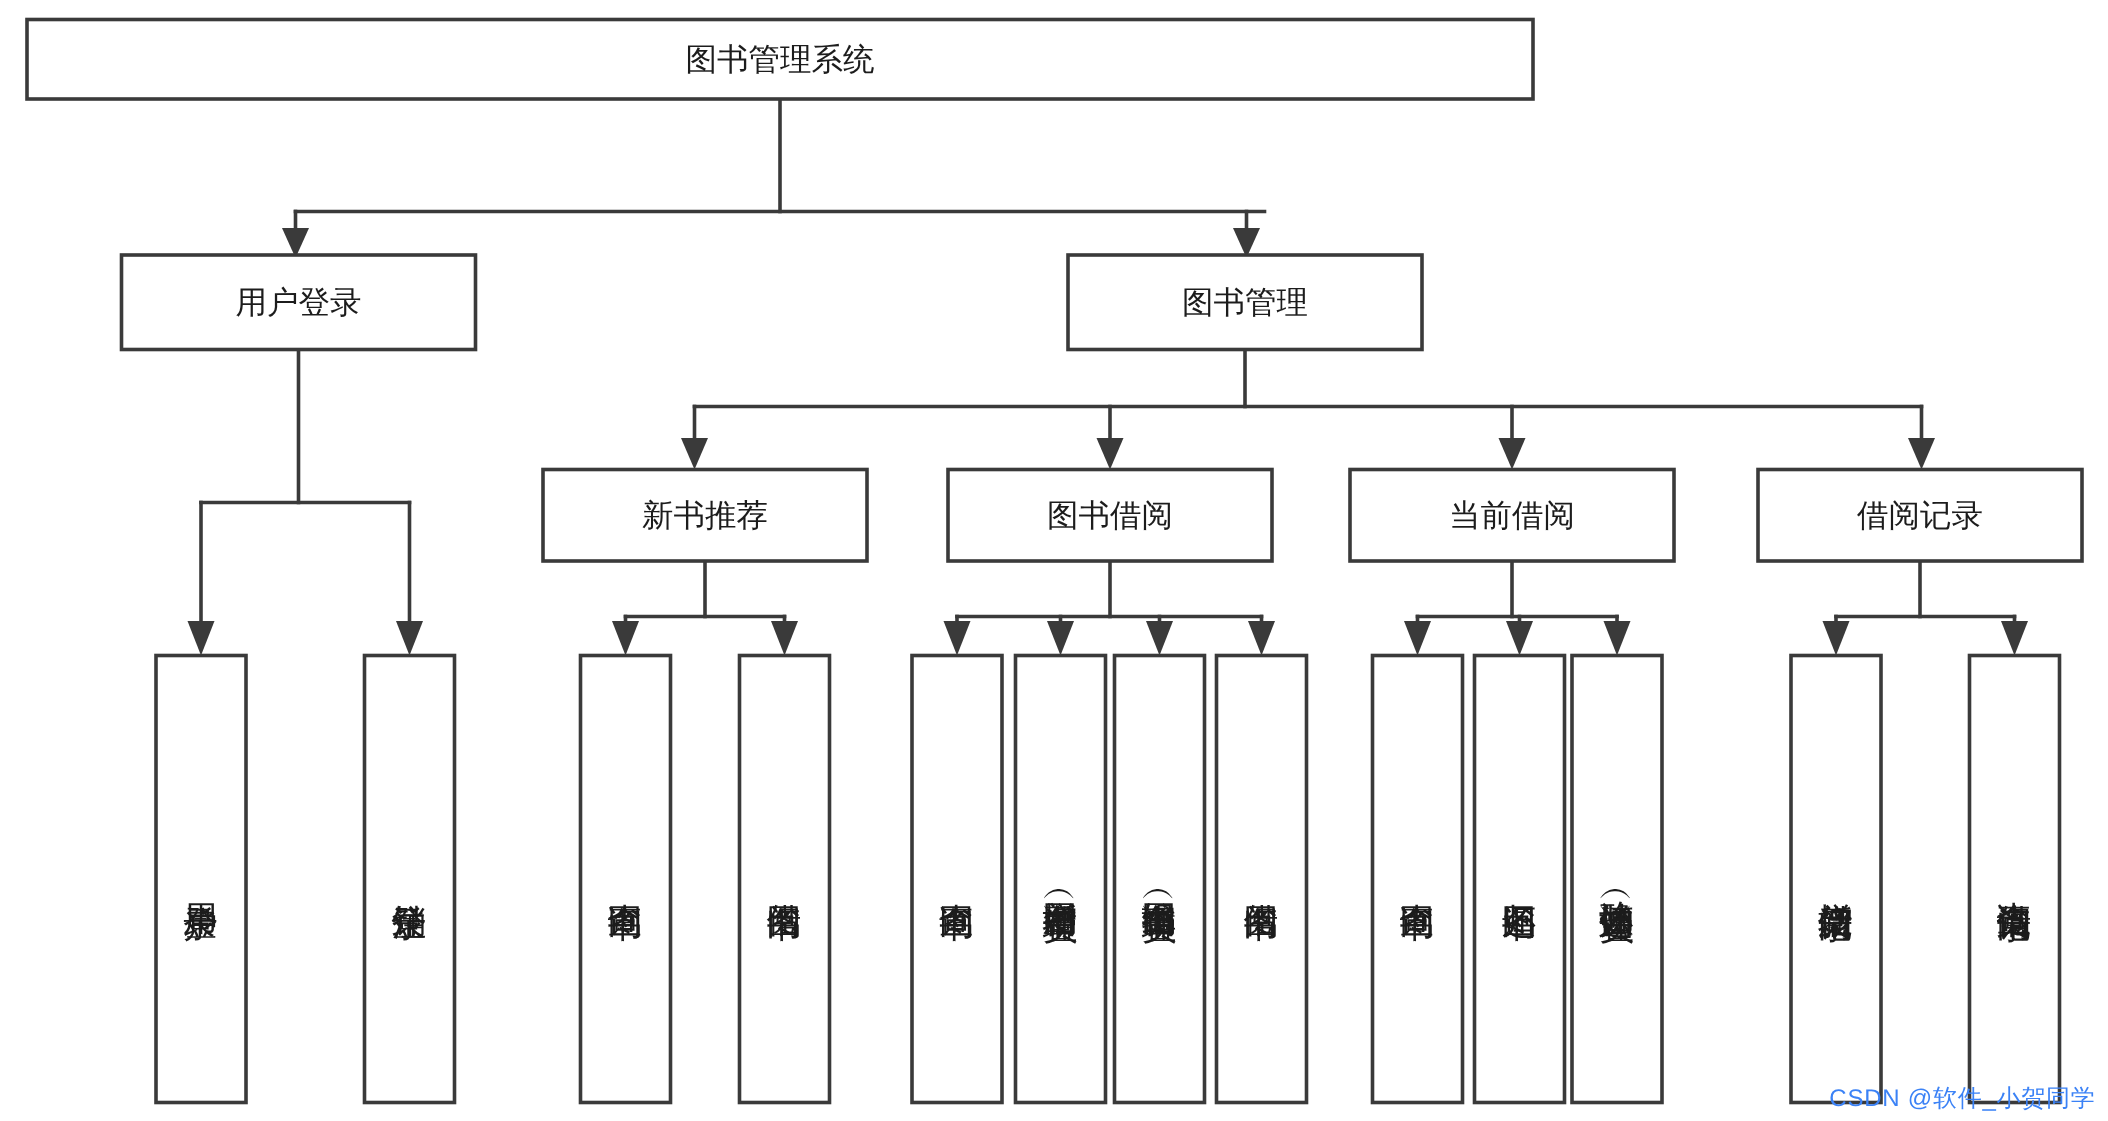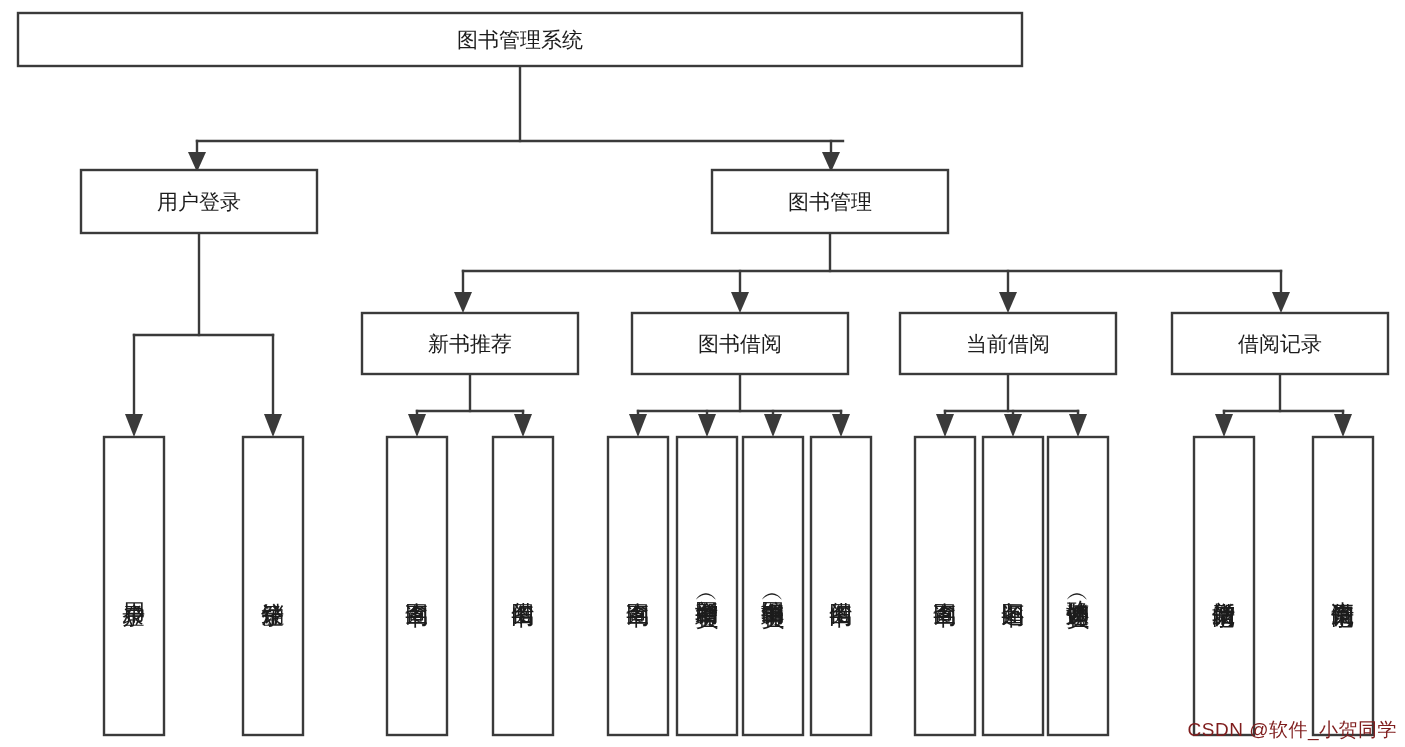--- a/index.html
+++ b/index.html
@@ -65,22 +65,22 @@
     color: #1c1c1c;
     letter-spacing: 1px;
     white-space: nowrap;
     text-align: center;
   }
   .watermark {
     position: absolute;
     right: 8px;
     bottom: 4px;
     font-family: "Liberation Sans", "DejaVu Sans", sans-serif;
-    font-size: 19px;
-    color: #7f1d1d;
+    font-size: 16px;
+    color: #3b82f6;
     letter-spacing: 0.5px;
     user-select: none;
     white-space: nowrap;
   }
 </style>
 </head>
 <body>
 
 <div id="diagram-root">
 

